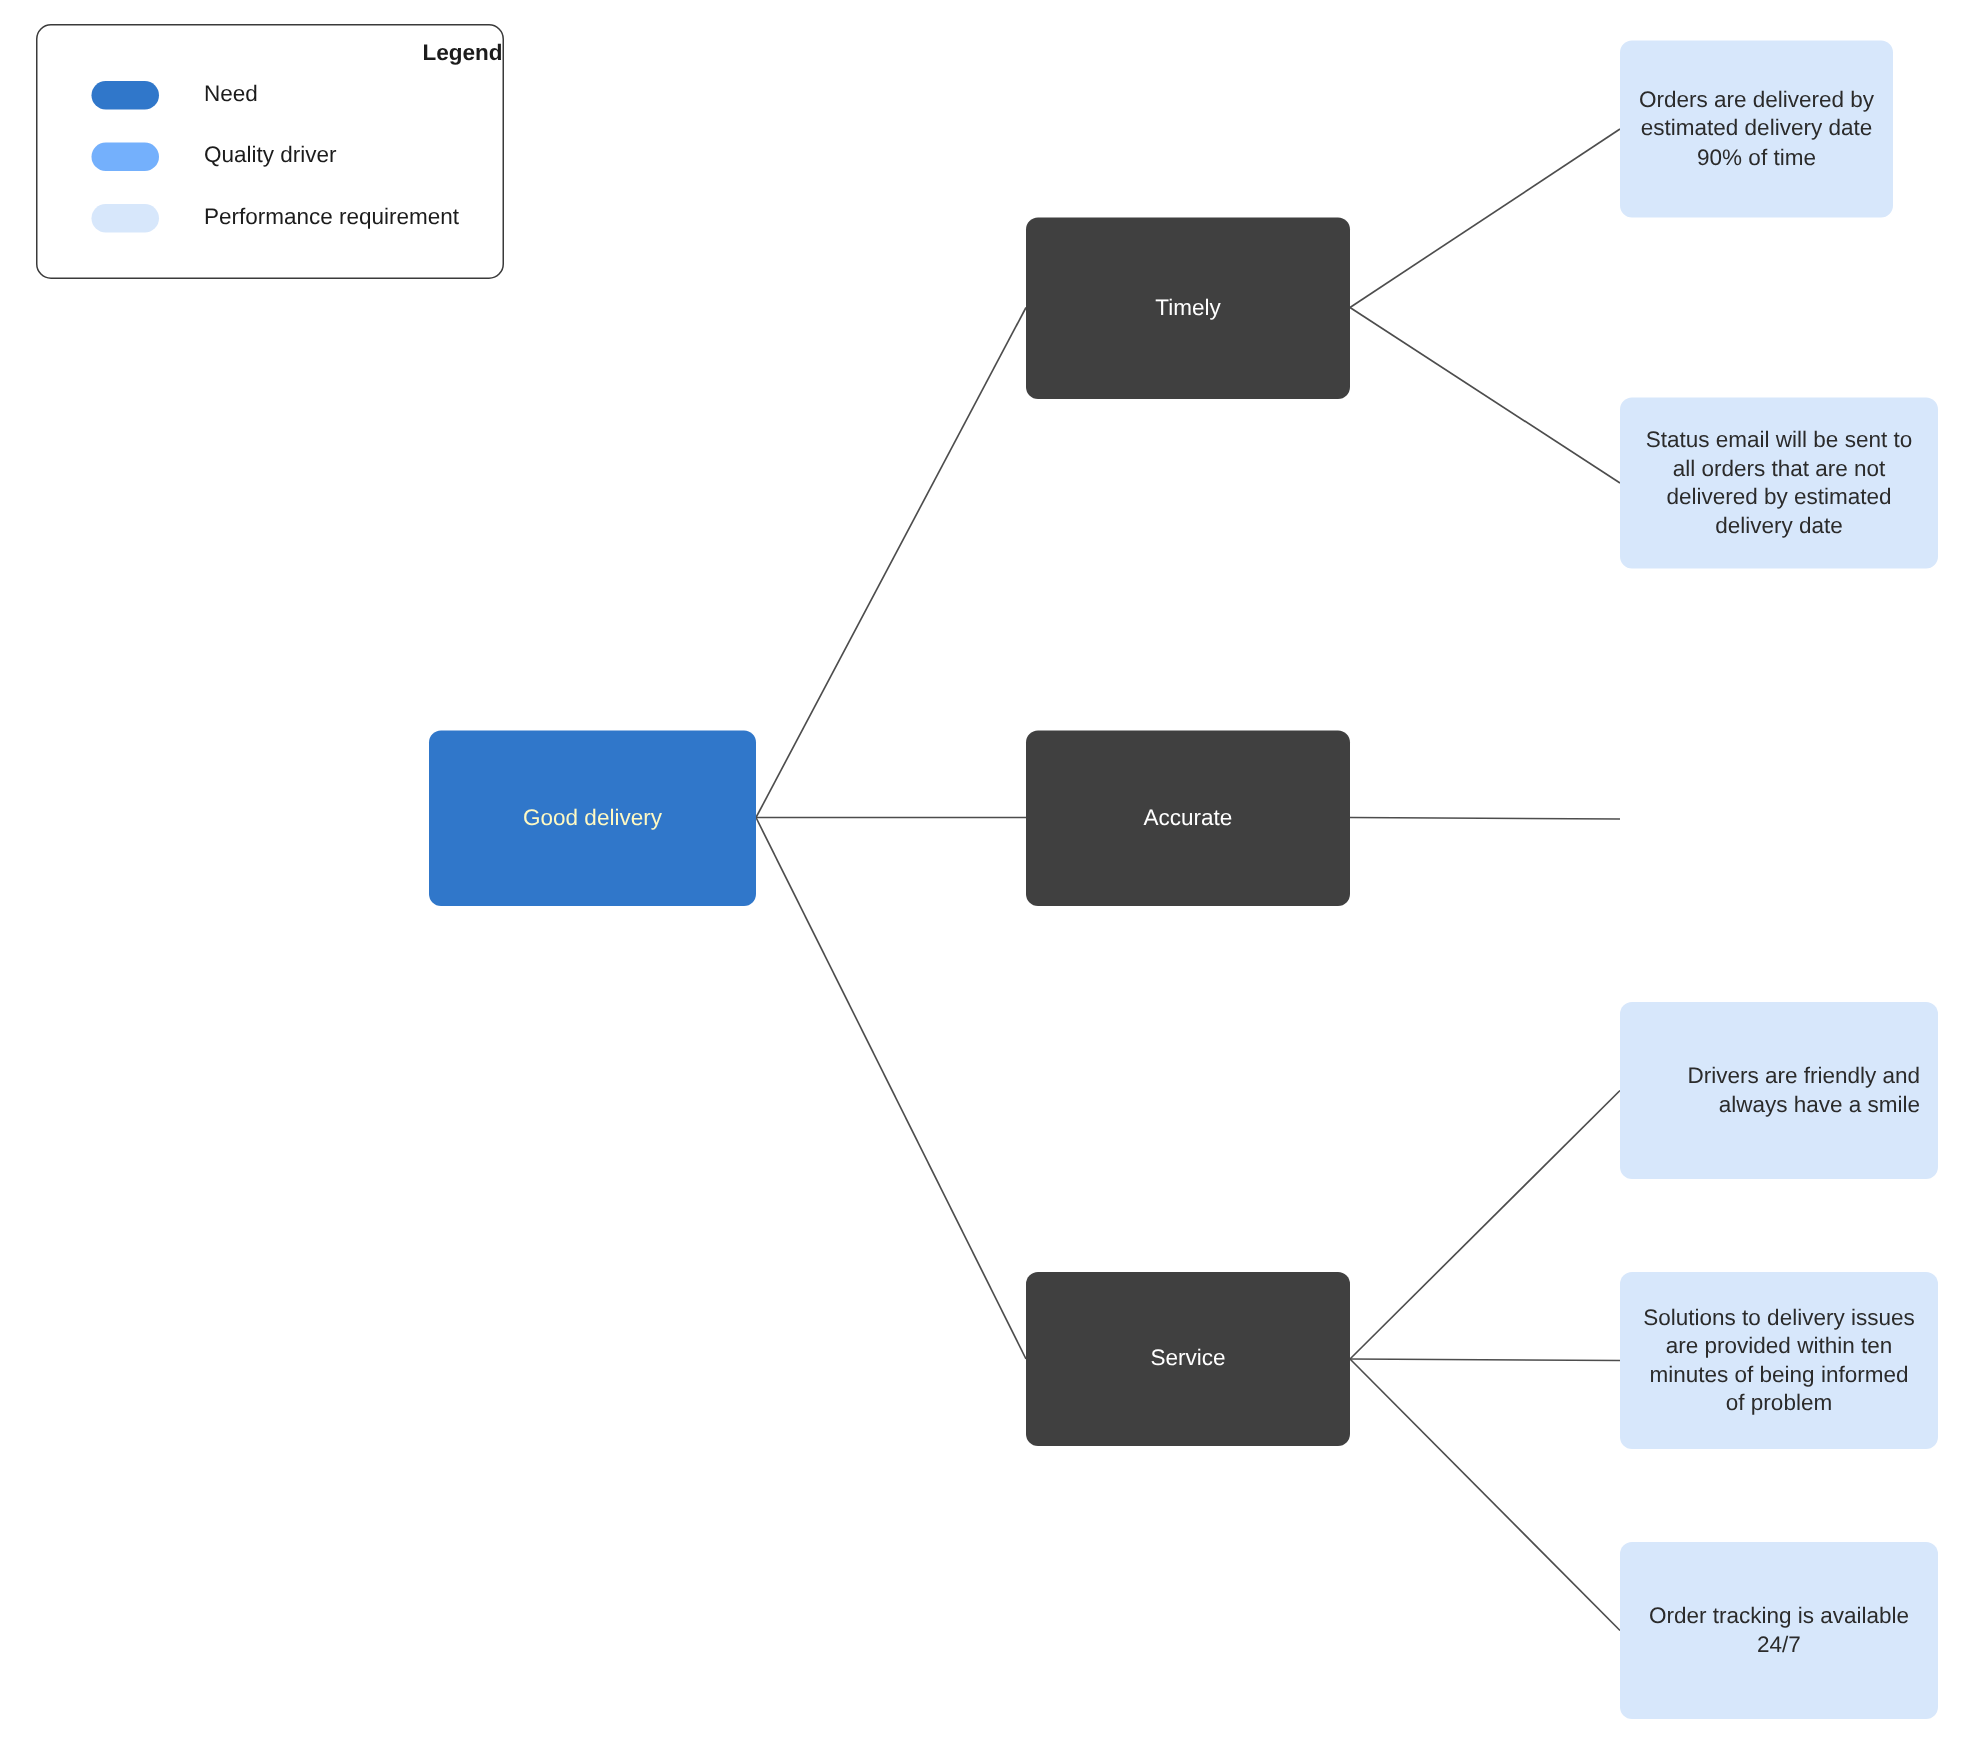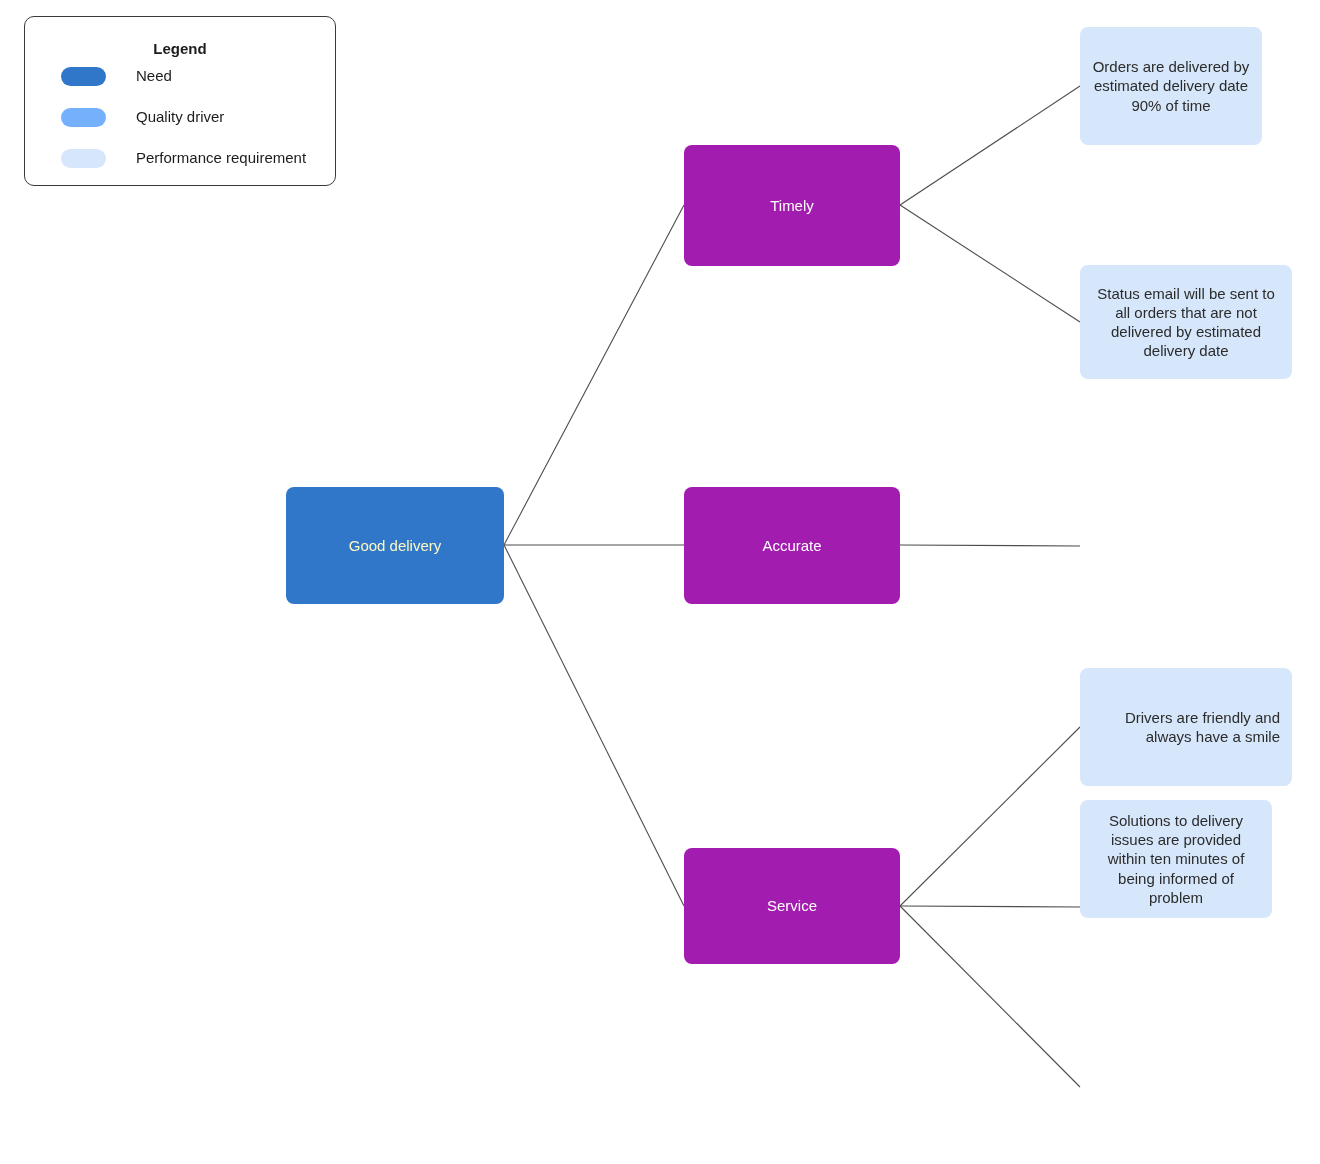--- a/index.html
+++ b/index.html
@@ -36,21 +36,21 @@
     text-align: center;
     border-radius: 8px;
     line-height: 1.27;
   }
   .node-need {
     background: #3077ca;
     color: #fef9c3;
     font-size: 15px;
   }
   .node-driver {
-    background: #a21caf;
+    background: #404040;
     color: #ffffff;
     font-size: 15px;
   }
   .node-req {
     background: #d7e7fb;
     color: #2b2b2b;
     font-size: 15px;
     padding: 6px 12px;
   }
   .node-req span {
@@ -65,26 +65,25 @@
     top: 16px;
     width: 312px;
     height: 170px;
     box-sizing: border-box;
     border: 1.3px solid #3a3a3a;
     border-radius: 10px;
     background: #ffffff;
     padding: 10px 0 0 0;
   }
   #legend-title {
-    text-align: center;
+    text-align: right;
     font-size: 15px;
     font-weight: bold;
     color: #1c1c1c;
     margin-bottom: 10px;
-    margin-top: 13px;
   }
   .legend-row {
     display: flex;
     align-items: flex-start;
     height: 41px;
     padding-left: 36px;
   }
   .legend-swatch {
     width: 45px;
     height: 19px;
@@ -147,17 +146,20 @@
 
   <div class="node node-req" style="left:1080px; top:27px; width:182px; height:118px;">
     <span>Orders are delivered by estimated delivery date 90% of time</span>
   </div>
   <div class="node node-req" style="left:1080px; top:265px; width:212px; height:114px;">
     <span>Status email will be sent to all orders that are not delivered by estimated delivery date</span>
   </div>
   <div class="node node-req" style="left:1080px; top:668px; width:212px; height:118px;text-align:right;">
     <span>Drivers are friendly and always have a smile</span>
   </div>
-  <div class="node node-req" style="left:1080px; top:800px; width:192px; height:118px;">
+  <div class="node node-req" style="left:1080px; top:848px; width:212px; height:118px;">
     <span>Solutions to delivery issues are provided within ten minutes of being informed of problem</span>
+  </div>
+  <div class="node node-req" style="left:1080px; top:1028px; width:212px; height:118px;">
+    <span>Order tracking is available 24/7</span>
   </div>
 
 </div>
 
 </body></html>

